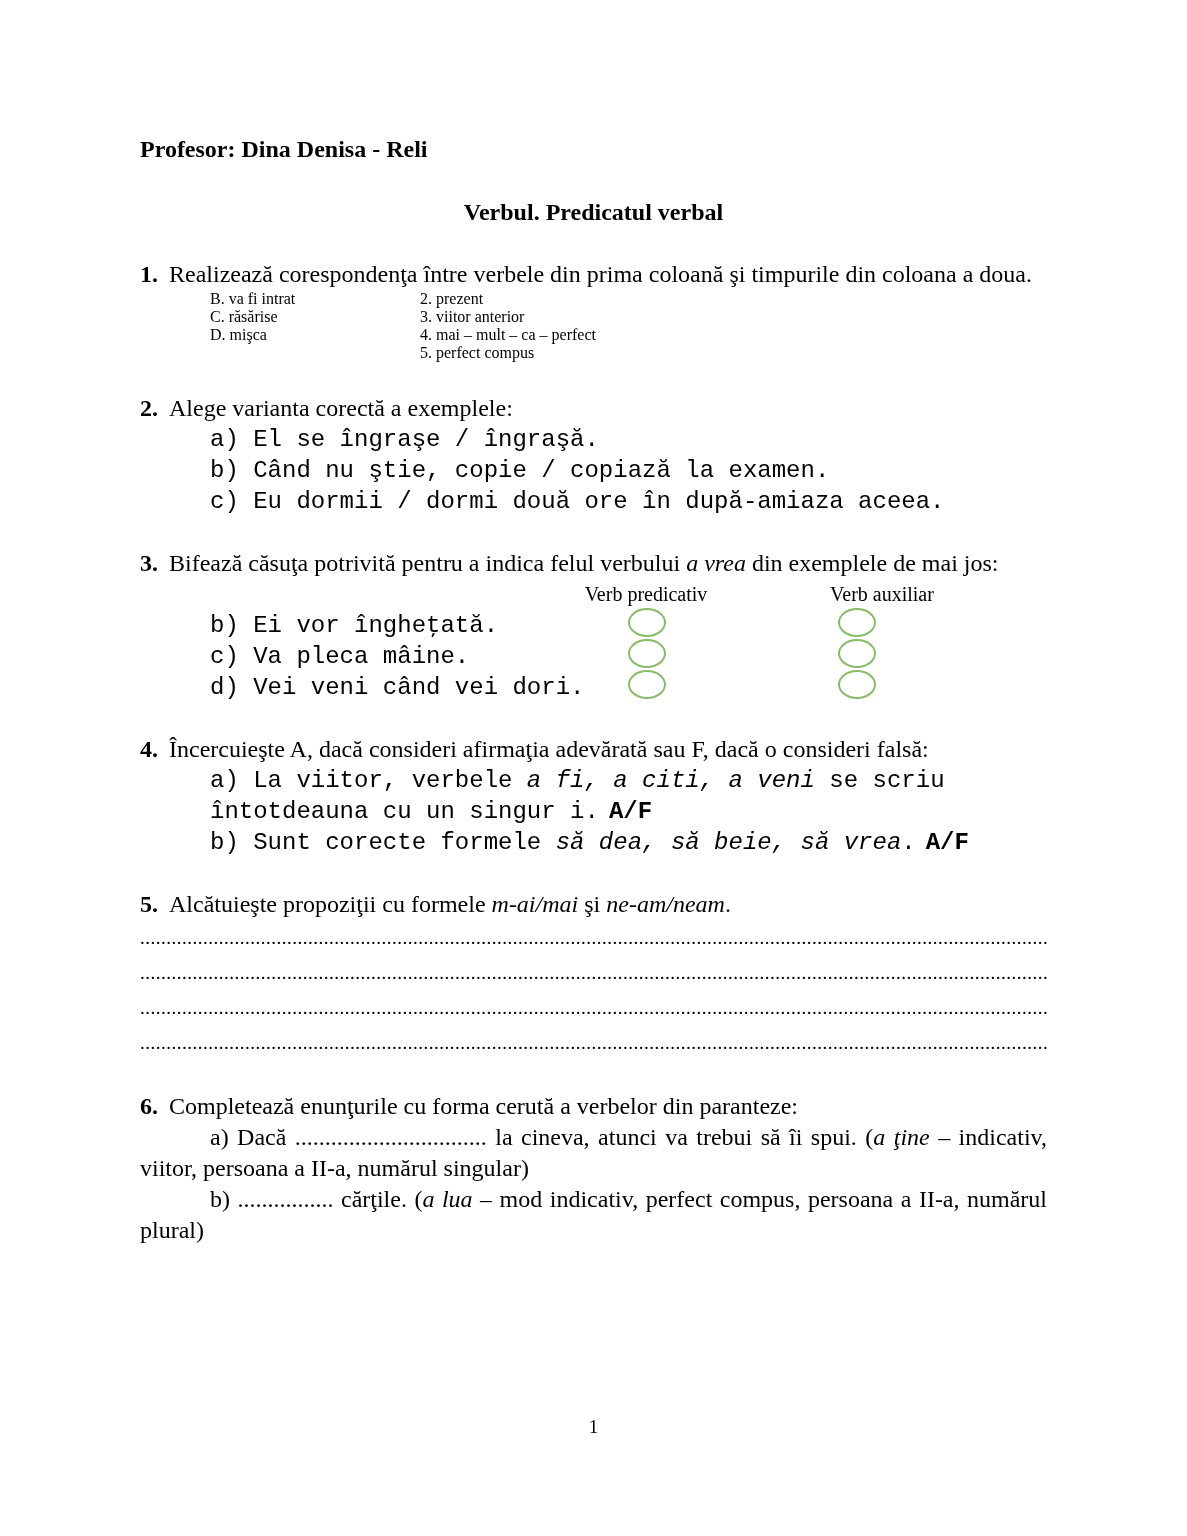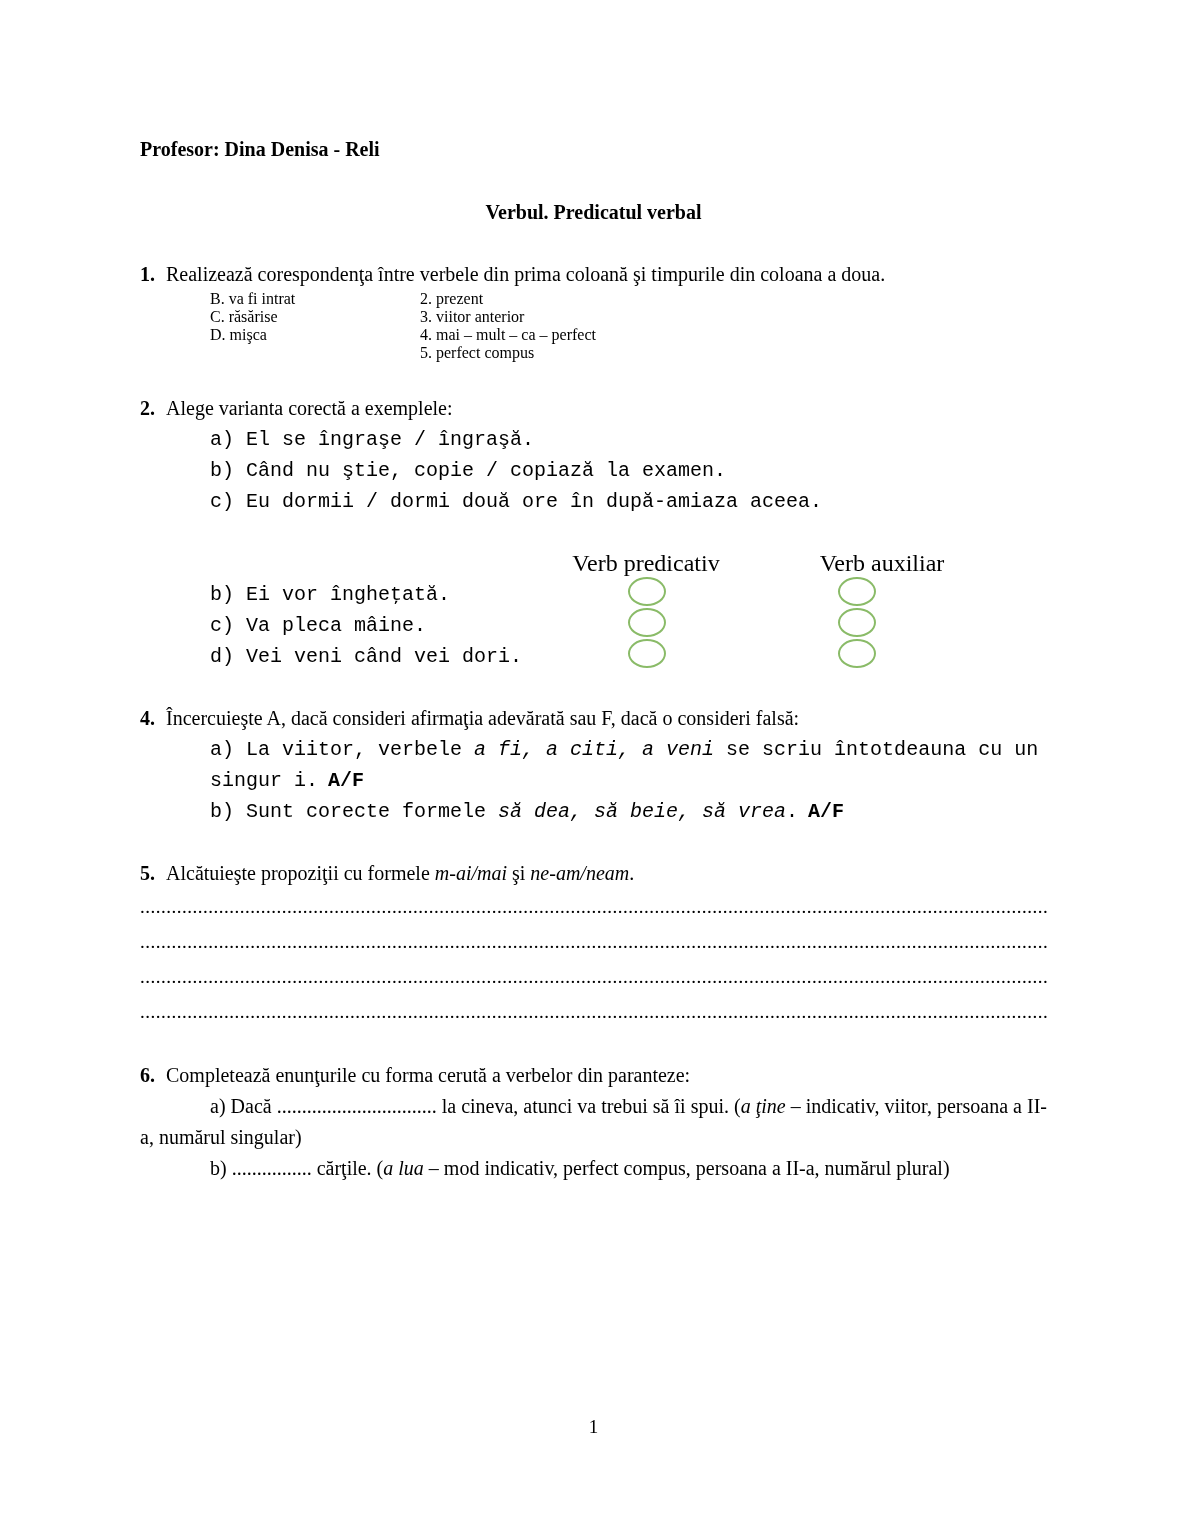--- a/index.html
+++ b/index.html
@@ -9,40 +9,40 @@
     font-family: "Liberation Serif", "DejaVu Serif", serif;
     color: #000;
     overflow: hidden;
   }
   .page {
     width: 1187px; height: 1536px;
     padding: 134px 140px 0 140px;
     position: relative;
     background: #fff;
   }
-  p { font-size: 20px; line-height: 31px; }
+  p { font-size: 24px; line-height: 31px; }
   .it { font-style: italic; }
 
   .professor { font-weight: bold; }
 
   .title-block { margin-top: 31px; text-align: center; font-weight: bold; }
   .title-block p { line-height: 32px; }
 
   .section { margin-top: 31px; }
   .heading .num { font-weight: bold; margin-right: 11px; }
 
   .indent { padding-left: 70px; font-family: Liberation Mono, monospace; }
 
   
   .match-row { display: flex; padding-left: 70px; }
   .match-row .c1 { width: 210px; flex: 0 0 210px; }
 
   
   .col-headers { position: relative; height: 31px; }
-  .col-headers .colh { position: absolute; top: 0; width: 220px; text-align: center; font-size: 24px; line-height: 31px; }
+  .col-headers .colh { position: absolute; top: 0; width: 220px; text-align: center; font-size: 20px; line-height: 31px; }
   .col-headers .colh.h1 { left: 396px; }
   .col-headers .colh.h2 { left: 632px; }
   .check-row { position: relative; }
   .oval {
     position: absolute; top: -2px;
     width: 38px; height: 29px;
     border: 2.5px solid var(--oval-green, #8abb68);
     border-radius: 50%;
     background: transparent;
   }
@@ -96,20 +96,21 @@
   </div>
 
   <div class="section">
     <p class="heading"><span class="num">2.</span><span>Alege varianta corectă a exemplele:</span></p>
     <p class="indent">a) El se îngraşe / îngraşă.</p>
     <p class="indent">b) Când nu ştie, copie / copiază la examen.</p>
     <p class="indent">c) Eu dormii / dormi două ore în după-amiaza aceea.</p>
   </div>
 
   <div class="section">
+    <p class="heading"><span class="num">3.</span><span>Bifează căsuţa potrivită pentru a indica felul verbului </span><span class="it">a vrea</span><span> din exemplele de mai jos:</span></p>
     <div class="col-headers">
       <span class="colh h1">Verb predicativ</span>
       <span class="colh h2">Verb auxiliar</span>
     </div>
     <p class="indent check-row"><span>b) Ei vor îngheţată.</span><span class="oval o1"></span><span class="oval o2"></span></p>
     <p class="indent check-row"><span>c) Va pleca mâine.</span><span class="oval o1"></span><span class="oval o2"></span></p>
     <p class="indent check-row"><span>d) Vei veni când vei dori.</span><span class="oval o1"></span><span class="oval o2"></span></p>
   </div>
 
   <div class="section">

